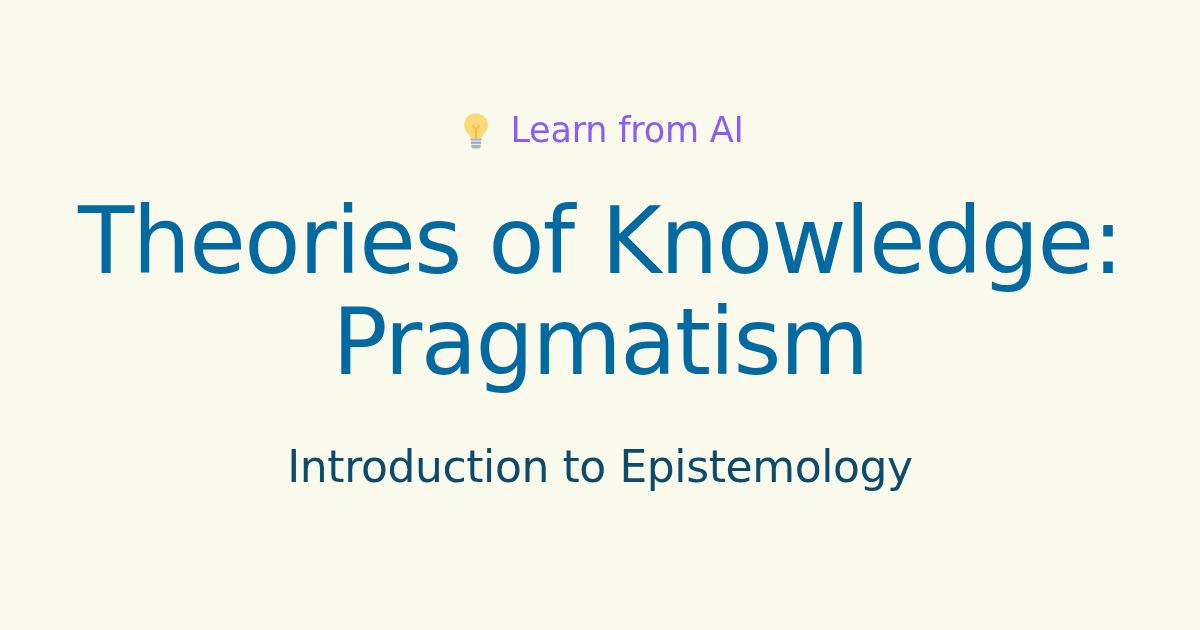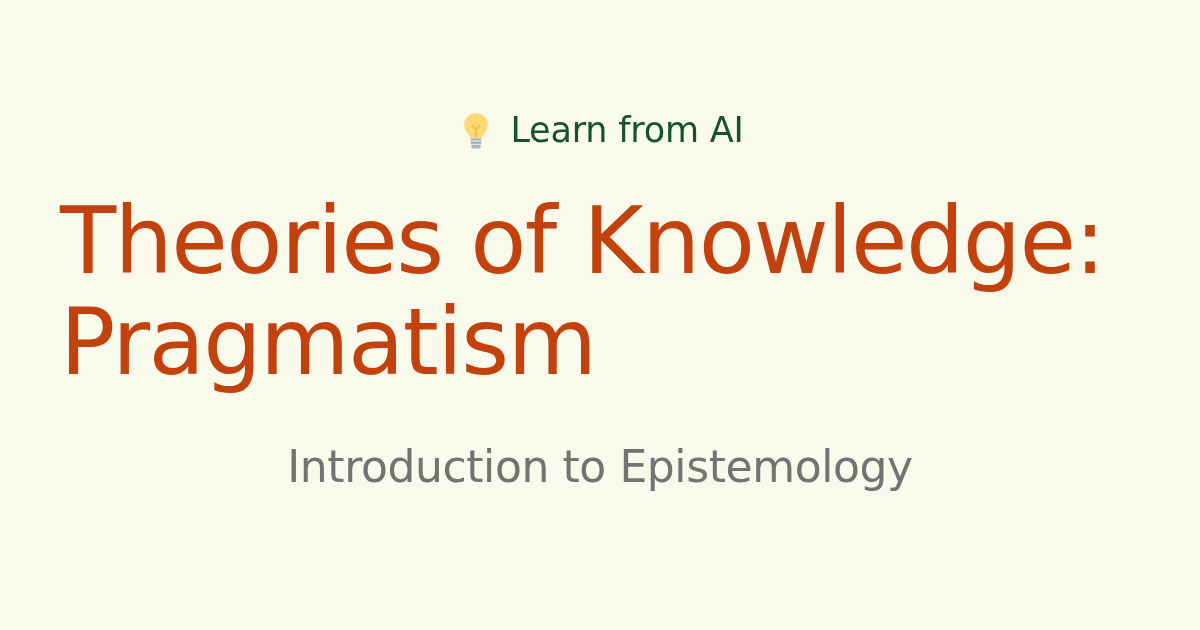--- a/index.html
+++ b/index.html
@@ -37,46 +37,46 @@
   #bulb-icon {
     display: block;
     width: 40px;
     height: 40px;
     flex: none;
   }
   #eyebrow-label {
     font-family: "DejaVu Sans", sans-serif;
     font-size: 35px;
     font-weight: 400;
-    color: #14532d;
+    color: #8b5cf6;
     letter-spacing: -0.2px;
     line-height: 1;
     white-space: nowrap;
   }
 
   
   #title {
     font-family: "DejaVu Sans", sans-serif;
     font-size: 92px;
     font-weight: 400;
-    color: #c2410c;
+    color: #0369a1;
     line-height: 1.09;
-    text-align: left;
+    text-align: center;
     letter-spacing: -1.6px;
     max-width: 1080px;
     margin: 0;
     padding: 0;
   }
 
   
   #subtitle {
     font-family: "DejaVu Sans", sans-serif;
     font-size: 44px;
     font-weight: 400;
-    color: #737373;
+    color: #0c4a6e;
     text-align: center;
     letter-spacing: -0.4px;
     line-height: 1.2;
     margin-top: 48px;
     max-width: 1050px;
   }
 
   
   #footer {
     position: absolute;

